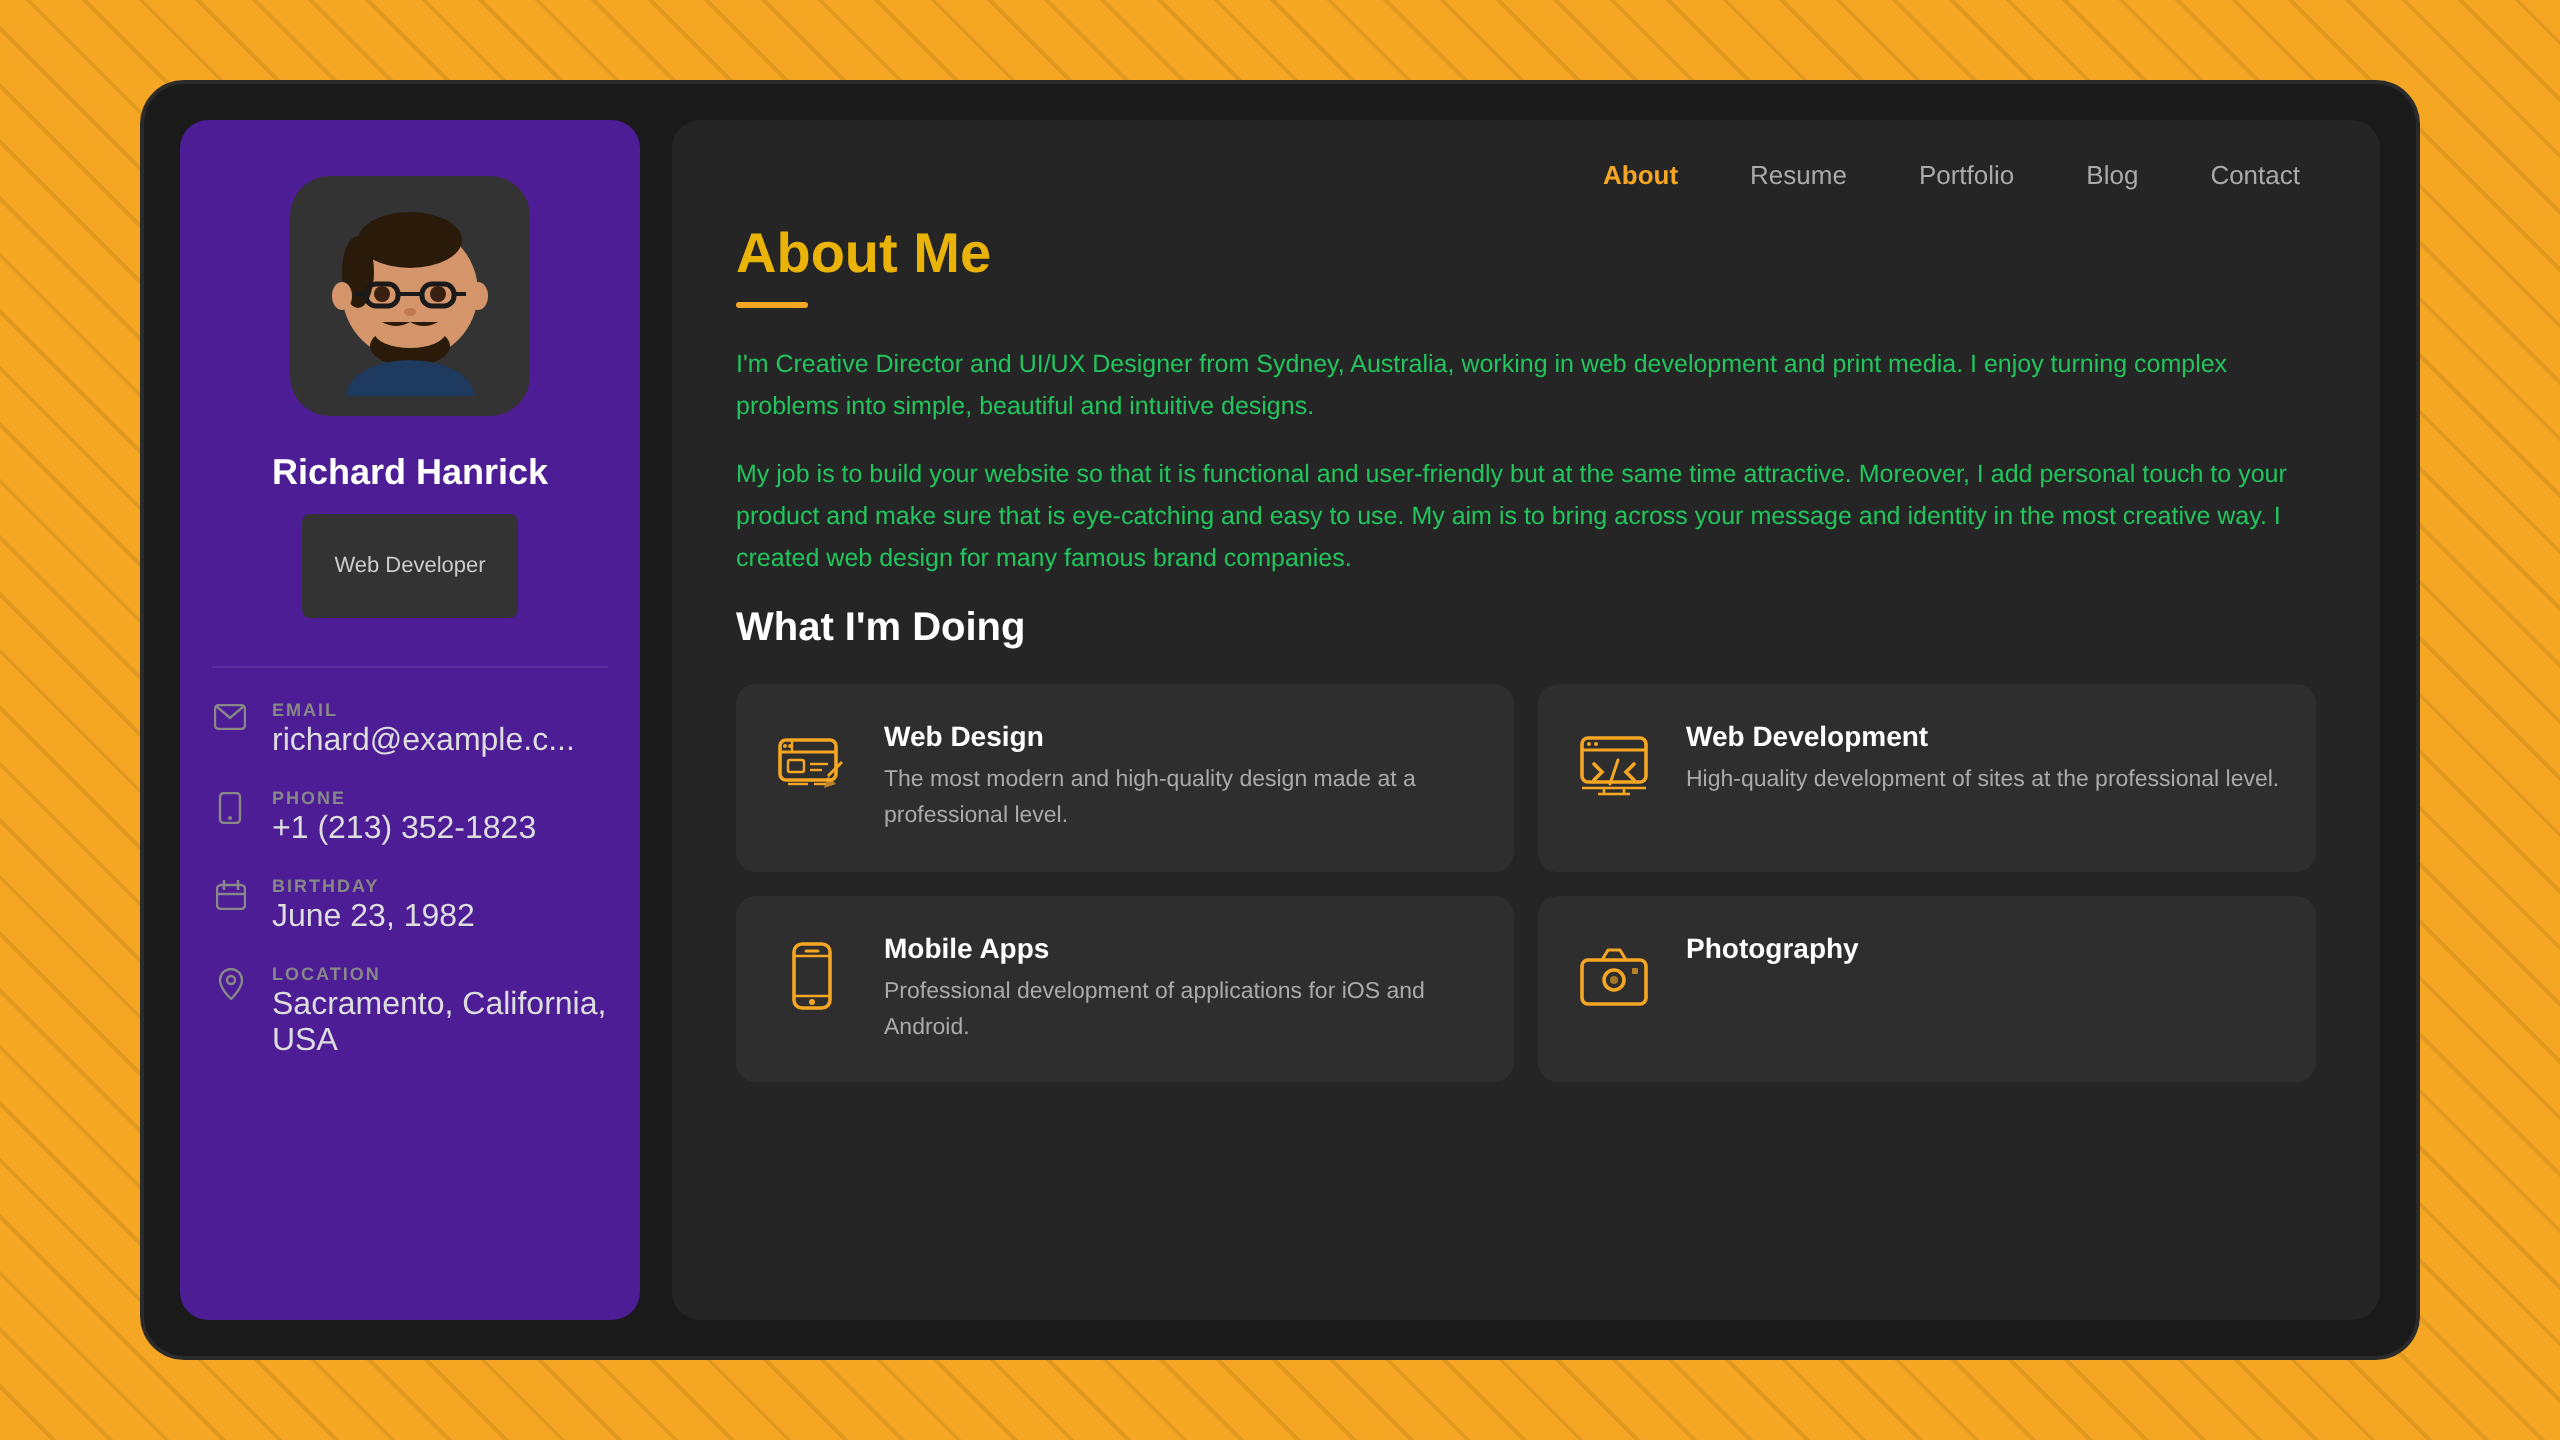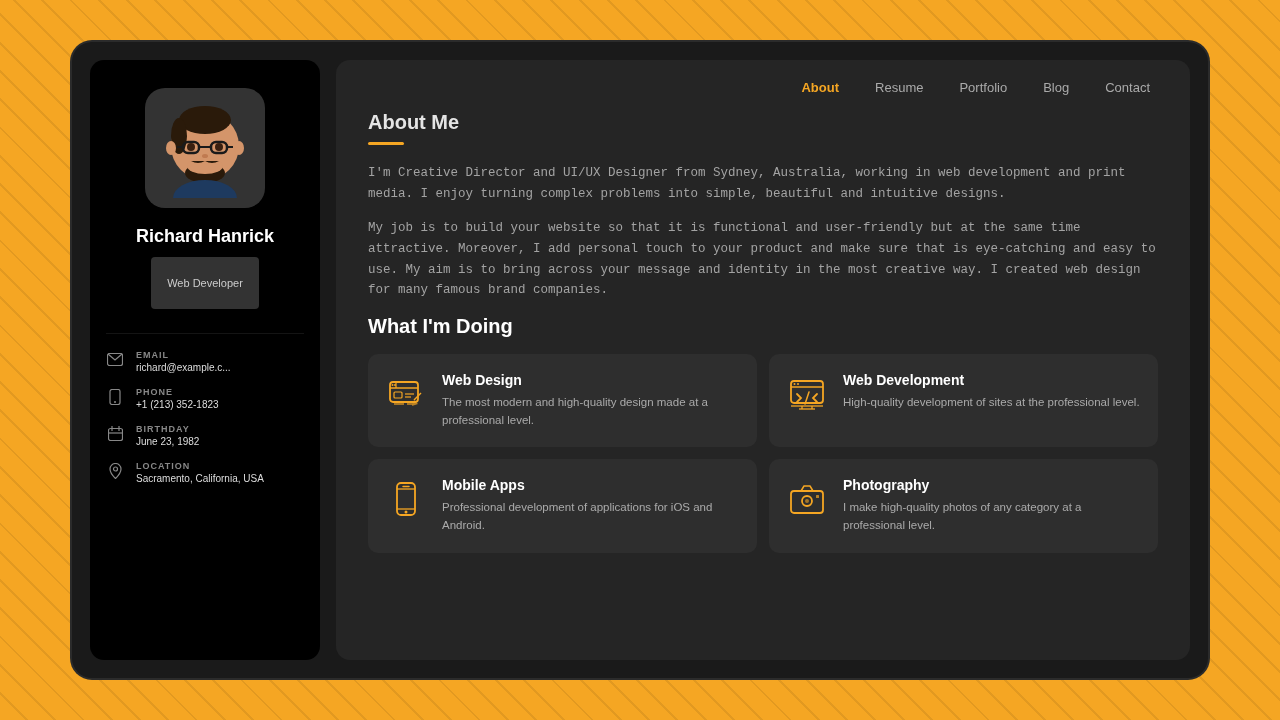--- a/index.html
+++ b/index.html
@@ -30,21 +30,21 @@
       border: 2px solid rgba(255,255,255,0.08);
       display: flex;
       padding: 18px;
       gap: 16px;
     }
 
     
     .sidebar {
       width: 230px;
       min-width: 230px;
-      background: #000000;
+      background: #4c1d95;
       border-radius: 14px;
       display: flex;
       flex-direction: column;
       align-items: center;
       padding: 28px 16px 20px;
       gap: 0;
     }
 
     .avatar-wrap {
       width: 120px;
@@ -86,21 +86,20 @@
       width: 100%;
       display: flex;
       flex-direction: column;
       gap: 14px;
     }
 
     .info-item {
       display: flex;
       align-items: flex-start;
       gap: 12px;
-      text-decoration: underline;
     }
 
     .info-icon {
       color: #888;
       font-size: 15px;
       margin-top: 2px;
       min-width: 18px;
       text-align: center;
     }
 
@@ -110,21 +109,21 @@
       color: #888;
       font-size: 9px;
       font-weight: 600;
       letter-spacing: 1px;
       text-transform: uppercase;
       margin-bottom: 2px;
     }
 
     .info-value {
       color: #ddd;
-      font-size: 10px;
+      font-size: 16px;
       font-weight: 500;
     }
 
     
     .main {
       flex: 1;
       background: #252525;
       border-radius: 14px;
       display: flex;
       flex-direction: column;
@@ -152,40 +151,39 @@
       font-weight: 600;
     }
 
     .content-area {
       flex: 1;
       padding: 10px 32px 20px;
       overflow-y: auto;
     }
 
     .page-title {
-      color: #e5e5e5;
-      font-size: 20px;
+      color: #eab308;
+      font-size: 28px;
       font-weight: 700;
       margin-bottom: 8px;
     }
 
     .title-underline {
       width: 36px;
       height: 3px;
       background: #f5a623;
       border-radius: 2px;
       margin-bottom: 18px;
     }
 
     .bio-text {
-      color: #a3a3a3;
+      color: #22c55e;
       font-size: 12.5px;
       line-height: 1.65;
       margin-bottom: 14px;
-      font-family: Liberation Mono, monospace;
     }
 
     .section-title {
       color: #fff;
       font-size: 20px;
       font-weight: 700;
       margin-bottom: 16px;
       margin-top: 4px;
     }
 
@@ -430,21 +428,20 @@
             <svg class="svc-svg" viewBox="0 0 36 36" fill="none" xmlns="http://www.w3.org/2000/svg">
               <rect x="2" y="10" width="32" height="22" rx="3" stroke="#f5a623" stroke-width="1.8" fill="none"></rect>
               <path d="M 12 10 L 15 5 L 21 5 L 24 10" stroke="#f5a623" stroke-width="1.5" fill="none" stroke-linejoin="round"></path>
               <circle cx="18" cy="20" r="5" stroke="#f5a623" stroke-width="1.8" fill="none"></circle>
               <circle cx="18" cy="20" r="2" fill="#f5a623" opacity="0.6"></circle>
               <rect x="27" y="14" width="3" height="3" rx="0.5" fill="#f5a623" opacity="0.7"></rect>
             </svg>
           </div>
           <div class="service-info">
             <div class="service-name">Photography</div>
-            <div class="service-desc">I make high-quality photos of any category at a professional level.</div>
           </div>
         </div>
 
       </div>
     </div>
   </main>
 
 </div>
 
 </body></html>

